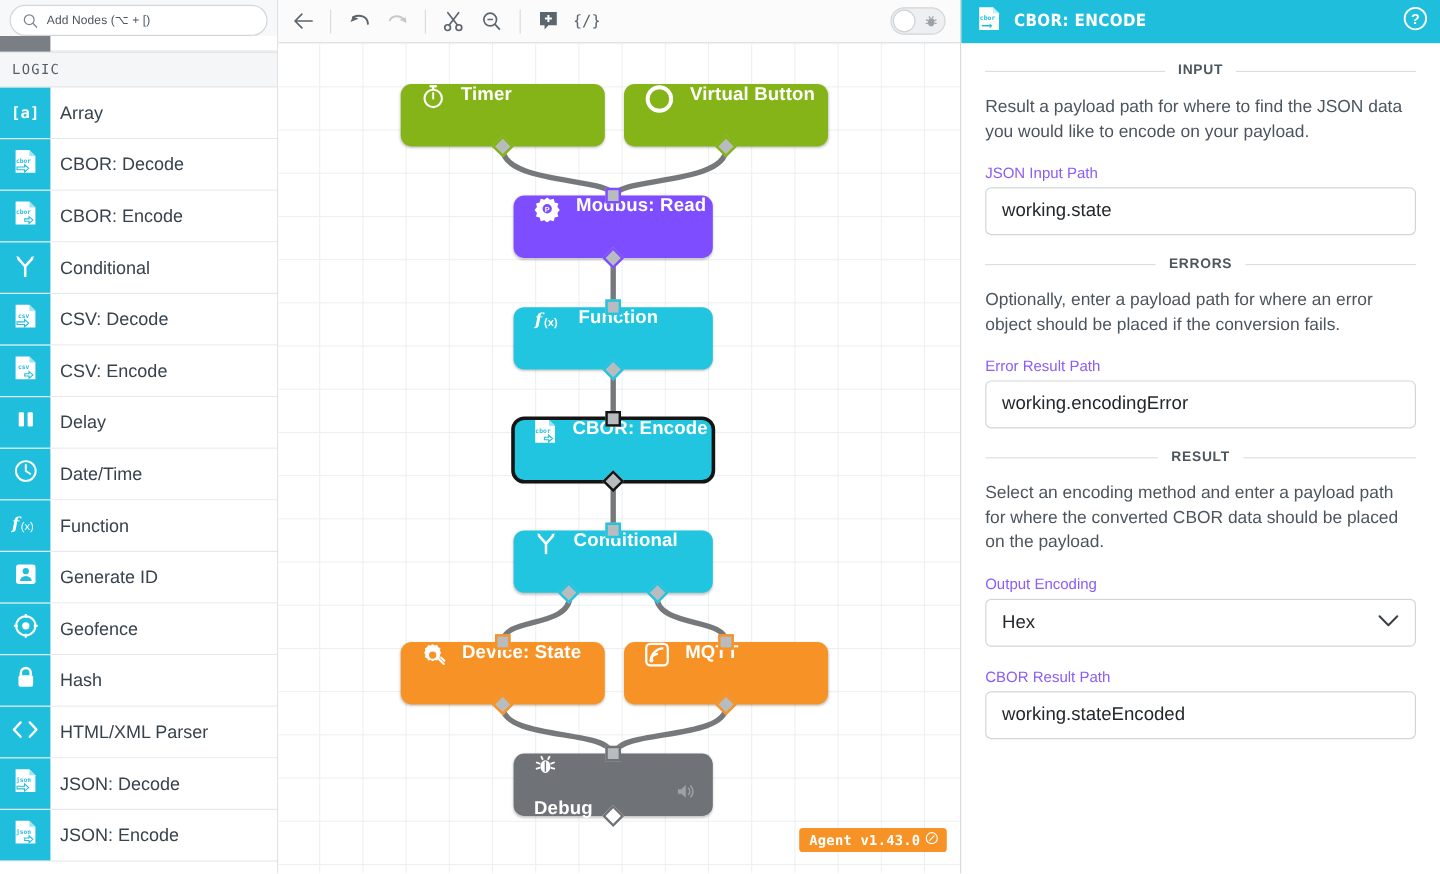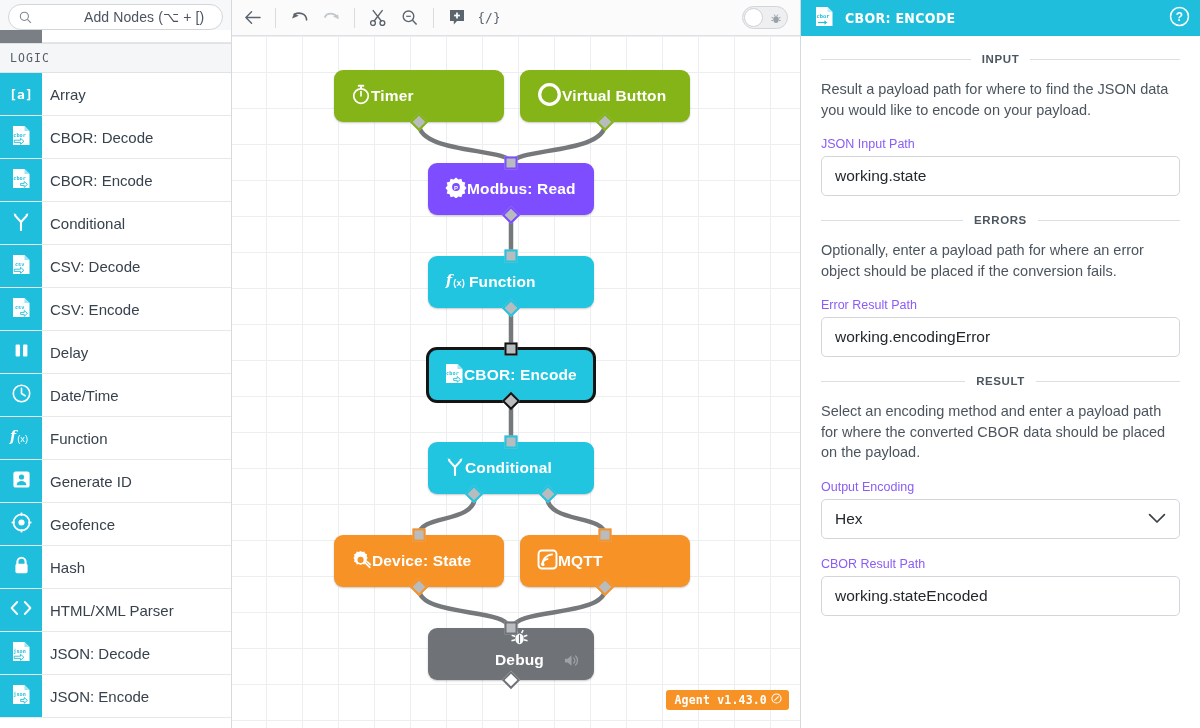--- a/index.html
+++ b/index.html
@@ -32,23 +32,22 @@
     height: 26px;
     border: 1px solid #d3d6d9;
     border-radius: 13px;
     background: #fff;
     display: flex; align-items: center;
     padding: 0 10px;
     gap: 7px;
   }
   .search-icon svg { display: block; }
   .search-text {
-    font-size: 14px; color: #4a5560; letter-spacing: .1px;
+    font-size: 10px; color: #4a5560; letter-spacing: .1px;
     white-space: nowrap;
-    margin-left: 45px;
   }
 
   .node-list { position: absolute; top: 30px; left: 0; right: 0; bottom: 0; overflow: hidden; }
   .partial-row {
     height: 13px; display: flex; align-items: flex-start;
     border-bottom: 1px solid #e3e6e8; background: #fff;
   }
   .partial-row .pswatch { width: 42px; height: 13px; background: #7a7f85; }
   .group-header {
     height: 30px; background: #f4f6f7;
@@ -119,22 +118,23 @@
     background-size: 36px 36px;
     background-position: -2px 0px;
     overflow: hidden;
   }
   .flow { position: absolute; inset: 0; }
   .flow svg.wires { position: absolute; inset: 0; width: 100%; height: 100%; }
 
   .node {
     position: absolute;
     border-radius: 9px;
-    display: flex; align-items: center;
+    display: flex; align-items: flex-start;
     padding-left: 17px;
+    gap: 13px;
     color: #ffffff;
     font-size: 15.5px;
     font-weight: 700;
     box-shadow: 0 1px 2px rgba(0,0,0,.22);
     letter-spacing: .15px;
   }
   .node .nicon { display: flex; align-items: center; color: #fff; }
   .node.green  { background: #84b418; }
   .node.purple { background: #7d4dff; }
   .node.cyan   { background: #22c5e0; }

